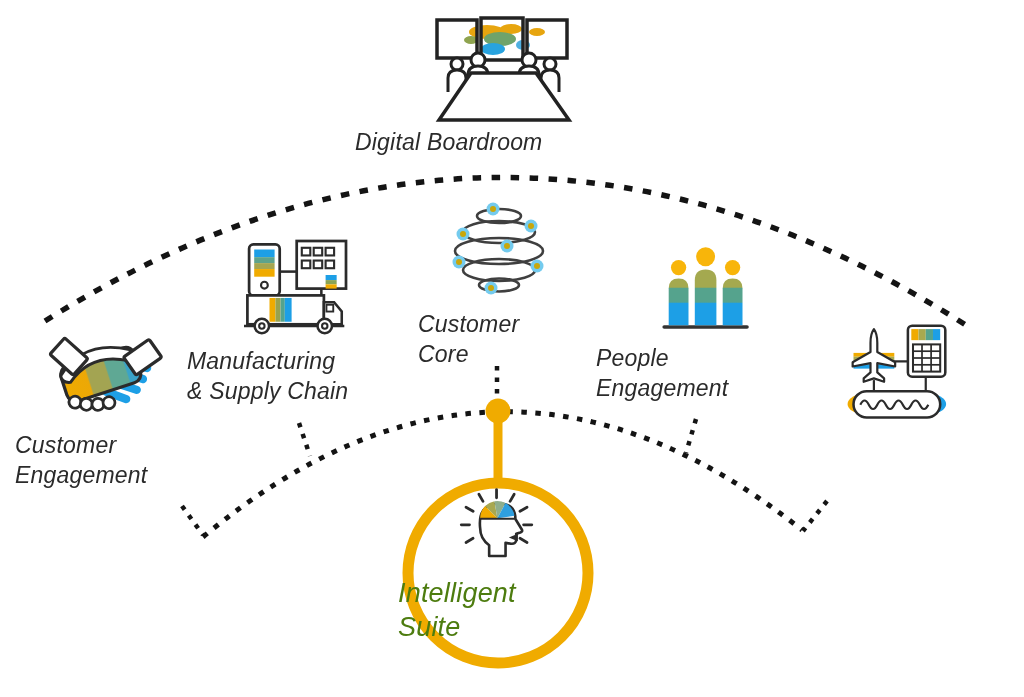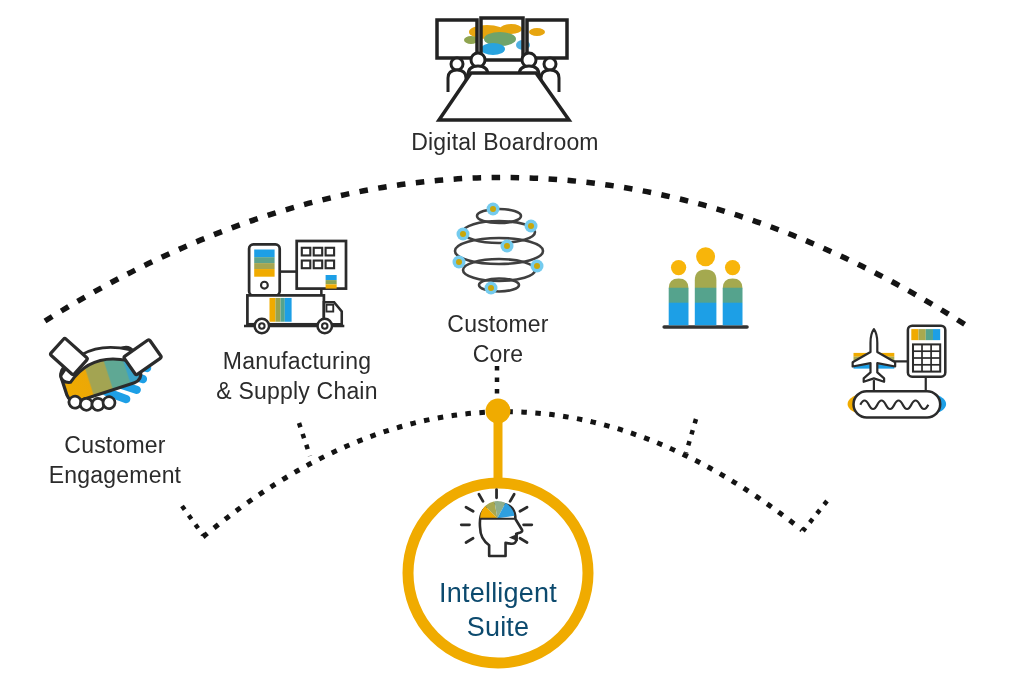--- a/index.html
+++ b/index.html
@@ -3,25 +3,25 @@
 <meta charset="utf-8">
 <title>Intelligent Enterprise Diagram</title>
 <style>
   html,body{margin:0;padding:0;background:#ffffff;}
   .stage{
     position:relative;width:1024px;height:697px;background:#ffffff;
     overflow:hidden;font-family:"Liberation Sans", sans-serif;
   }
   .stage svg{position:absolute;left:0;top:0;}
   .lbl{
-    position:absolute;text-align:center;white-space:pre-line;
-    font-size:23px;line-height:30px;color:#2b2b2b;letter-spacing:.2px;
+    position:absolute;white-space:pre-line;
+    font-size:23px;line-height:30px;color:#2b2b2b;letter-spacing:.2px;font-style:italic;
   }
   .suite-lbl{
-    font-size:27px;line-height:34px;color:#0c4a6e;letter-spacing:.2px;
+    font-size:27px;line-height:34px;color:#4d7c0f;letter-spacing:.2px;
   }
 </style>
 </head>
 <body>
 
 <div class="stage">
 
 <svg width="1024" height="697" viewBox="0 0 1024 697">
   <defs>
     <linearGradient id="gradHand" x1="16" y1="0" x2="100" y2="0" gradientUnits="userSpaceOnUse">
@@ -269,16 +269,18 @@
   </g>
 </svg>
 
 <div class="lbl" style="left:355px;top:127px;width:300px">Digital Boardroom</div>
 <div class="lbl" style="left:15px;top:430px;width:200px">Customer
 Engagement</div>
 <div class="lbl" style="left:187px;top:346px;width:220px">Manufacturing
 &amp; Supply Chain</div>
 <div class="lbl" style="left:418px;top:309px;width:160px">Customer
 Core</div>
+<div class="lbl" style="left:596px;top:343px;width:220px">People
+Engagement</div>
 <div class="lbl suite-lbl" style="left:398px;top:576px;width:200px">Intelligent
 Suite</div>
 
 </div>
 
 </body></html>

